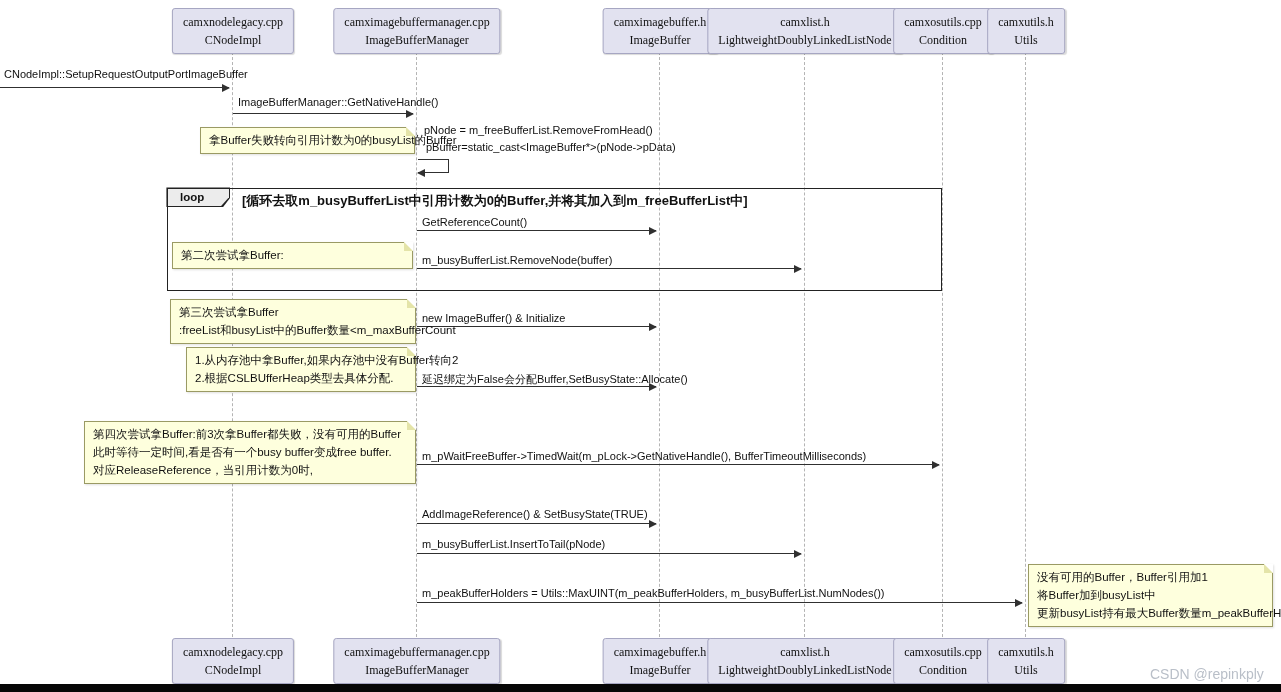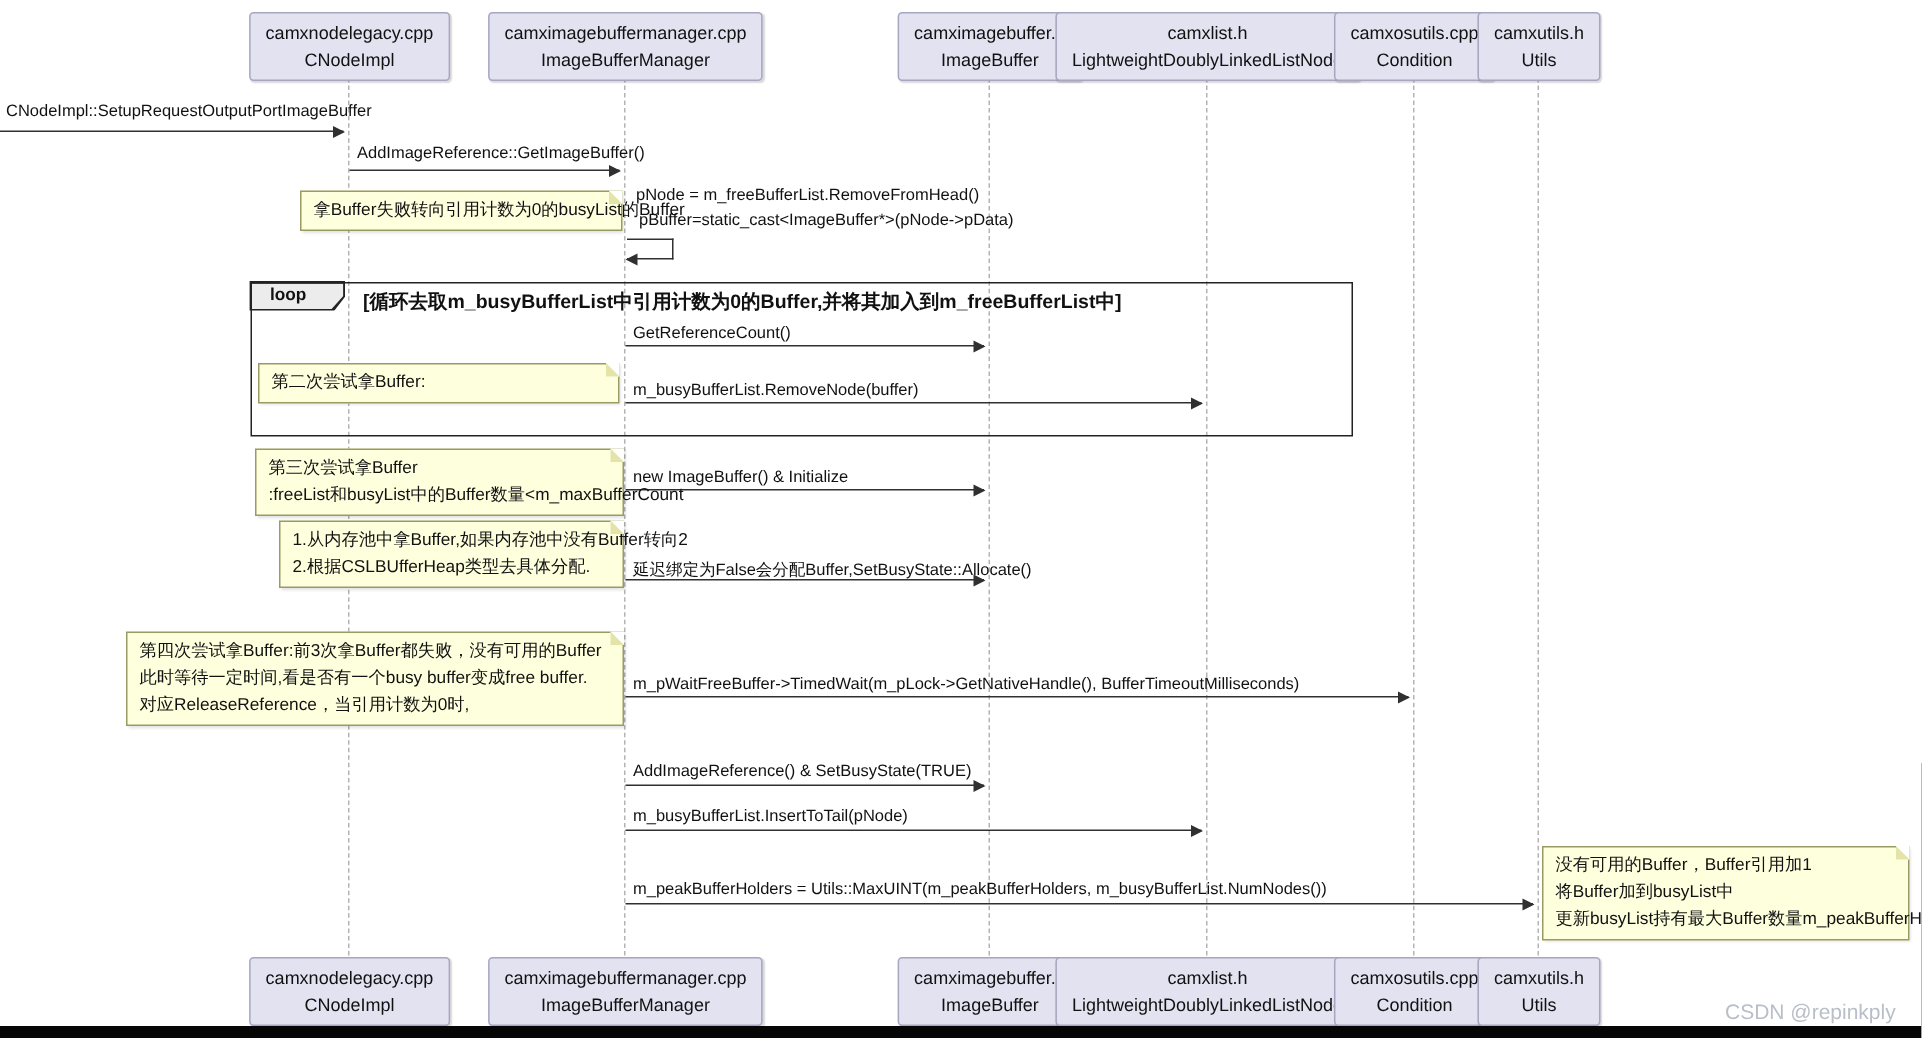--- a/index.html
+++ b/index.html
@@ -8,37 +8,37 @@
     font-family:"Liberation Sans", sans-serif; overflow:hidden; color:#111;
   }
   .lifeline {
     position:absolute; top:52px; height:585px; width:0;
     border-left:1px dashed #b4b4b4; z-index:0;
   }
   .participant {
     position:absolute; transform:translateX(-50%);
     background:#E2E2F0; border:1px solid #A6A6C2; border-radius:3px;
     padding:4px 10px; text-align:center; font-size:12px; line-height:18px;
-    white-space:nowrap; z-index:4; box-shadow:1px 1px 1px rgba(0,0,0,0.15);
+    white-space:nowrap; z-index:4; box-shadow:1px 1px 1px rgba(0,0,0,0.15);font-family:Liberation Serif, serif;
   }
   .mlabel { position:absolute; font-size:11px; white-space:nowrap; z-index:2; }
   .mline  { position:absolute; border-top:1px solid #303030; z-index:2; }
   .mline .head-r {
     position:absolute; right:-1px; top:-4.5px; width:0; height:0;
     border-left:8px solid #303030; border-top:4px solid transparent; border-bottom:4px solid transparent;
   }
   .hook {
     position:absolute; width:30px; height:12px; z-index:2;
     border:1px solid #303030; border-left:none;
   }
   .hook .head-l {
     position:absolute; left:-1px; bottom:-5px; width:0; height:0;
     border-right:8px solid #303030; border-top:4px solid transparent; border-bottom:4px solid transparent;
   }
-  .loop-frame { position:absolute; border:1.6px solid #222; z-index:1; }
+  .loop-frame { position:absolute; border:1.6px solid #222; z-index:1;padding-left:40px; }
   .loop-tab-outer {
     position:absolute; left:-1.6px; top:-1.6px; width:64px; height:20px; background:#222;
     clip-path:polygon(0 0,100% 0,100% 50%,88% 100%,0 100%);
   }
   .loop-tab-inner {
     position:absolute; left:0; top:0; width:61px; height:17px; background:#ECECEC;
     clip-path:polygon(0 0,100% 0,100% 48%,87% 100%,0 100%);
   }
   .loop-tab-label { position:absolute; left:12px; top:2px; font-size:11.5px; font-weight:bold; z-index:2; }
   .loop-guard { position:absolute; left:74px; top:3px; font-size:13px; font-weight:bold; white-space:nowrap; }
@@ -90,21 +90,21 @@
   <div class="participant" style="left:1026px;top:8px">
     <div>camxutils.h</div>
     <div>Utils</div>
   </div>
 
   <div class="mlabel" style="left:4px;top:68px">CNodeImpl::SetupRequestOutputPortImageBuffer</div>
   <div class="mline" style="left:0;top:87px;width:229px">
       <i class="head-r"></i>
     </div>
 
-  <div class="mlabel" style="left:238px;top:96px">AddImageReference::GetImageBuffer()</div>
+  <div class="mlabel" style="left:238px;top:96px">ImageBufferManager::GetNativeHandle()</div>
   <div class="mline" style="left:233px;top:113px;width:180px">
       <i class="head-r"></i>
     </div>
 
   <div class="mlabel" style="left:424px;top:124px">pNode = m_freeBufferList.RemoveFromHead()</div>
   <div class="mlabel" style="left:426px;top:141px">pBuffer=static_cast&lt;ImageBuffer*&gt;(pNode-&gt;pData)</div>
   <div class="hook" style="left:418px;top:159px">
       <i class="head-l"></i>
     </div>
 

